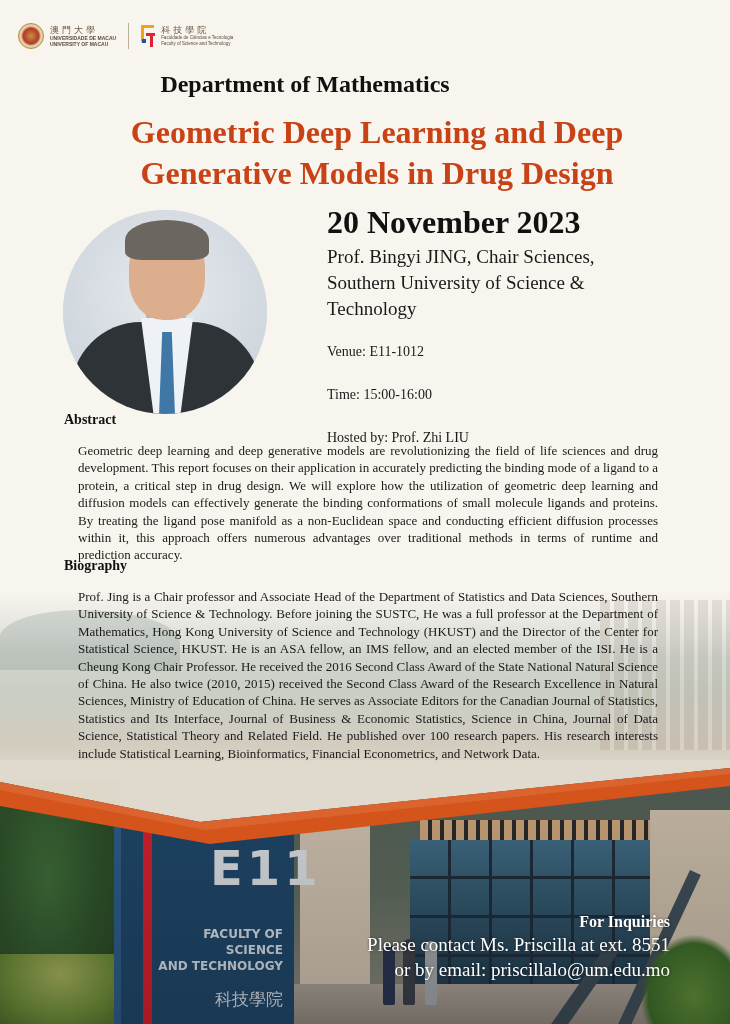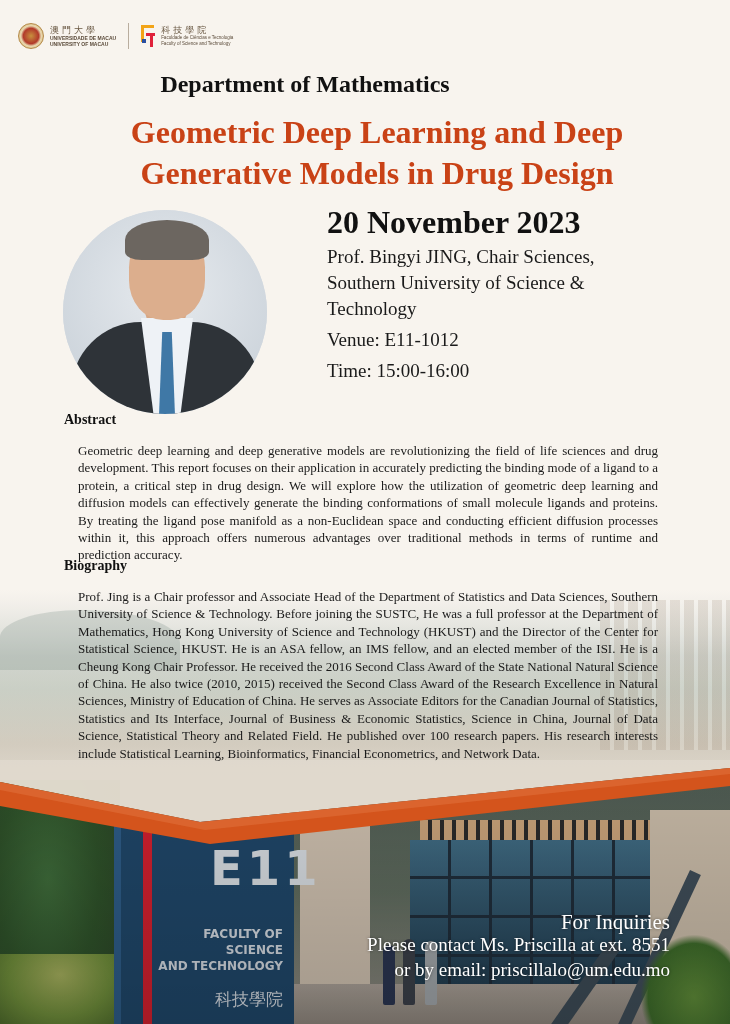--- a/index.html
+++ b/index.html
@@ -159,35 +159,35 @@
       background: #dcae8d; border-radius: 40% 40% 45% 45%;
     }
     .p-hair {
       position: absolute; left: 62px; top: 10px; width: 84px; height: 40px;
       background: #6c6660; border-radius: 50% 50% 20% 20%;
     }
 
     .info { position: absolute; left: 327px; top: 204px; width: 380px; }
     .date { font-weight: bold; font-size: 32px; line-height: 36px; color: #111; }
     .speaker { font-size: 19px; line-height: 26px; margin-top: 4px; }
-    .info-line { font-size: 19px; line-height: 26px; margin-top: 5px; }
+    .info-line { font-size: 14px; line-height: 26px; margin-top: 17px; }
 
     .section { position: absolute; left: 64px; width: 608px; }
     .section h3 { margin: 0; font-size: 14px; font-weight: bold; line-height: 17px; color: #111; }
     .section p {
       margin: 14px; font-size: 13px; line-height: 17.4px; text-align: justify; color: #1a1a1a;
     }
     .abstract { top: 411px; }
     .bio { top: 557px; }
 
     .inquiries {
       position: absolute; right: 60px; top: 912px; text-align: right; color: #fff;
       text-shadow: 0 0 3px rgba(0,0,0,0.5);
     }
-    .inq-title { font-weight: normal; font-size: 21px; line-height: 20px; }
+    .inq-title { font-weight: bold; font-size: 16px; line-height: 20px; }
     .inq-line { font-size: 19px; line-height: 25px; }
   </style>
 </head>
 <body>
 
 <div class="poster">
 
   <div class="campus-bg"></div>
   <div class="campus-hill"></div>
   <div class="campus-bldg"></div>
@@ -268,20 +268,21 @@
 
   <div class="info">
     <div class="date">20 November 2023</div>
     <div class="speaker">
       <div>Prof. Bingyi JING, Chair Sciences,</div>
       <div>Southern University of Science &amp;</div>
       <div>Technology</div>
     </div>
     <div class="info-line">Venue: E11-1012</div>
     <div class="info-line">Time:  15:00-16:00</div>
+    <div class="info-line">Hosted by:  Prof. Zhi LIU</div>
   </div>
 
   <div class="section abstract">
     <h3>Abstract</h3>
     <p>Geometric deep learning and deep generative models are revolutionizing the field of life sciences and drug development. This report focuses on their application in accurately predicting the binding mode of a ligand to a protein, a critical step in drug design. We will explore how the utilization of geometric deep learning and diffusion models can effectively generate the binding conformations of small molecule ligands and proteins. By treating the ligand pose manifold as a non-Euclidean space and conducting efficient diffusion processes within it, this approach offers numerous advantages over traditional methods in terms of runtime and prediction accuracy.</p>
   </div>
 
   <div class="section bio">
     <h3>Biography</h3>
     <p>Prof. Jing is a Chair professor and Associate Head of the Department of Statistics and Data Sciences, Southern University of Science &amp; Technology. Before joining the SUSTC, He was a full professor at the Department of Mathematics, Hong Kong University of Science and Technology (HKUST) and the Director of the Center for Statistical Science, HKUST. He is an ASA fellow, an IMS fellow, and an elected member of the ISI. He is a Cheung Kong Chair Professor. He received the 2016 Second Class Award of the State National Natural Science of China. He also twice (2010, 2015) received the Second Class Award of the Research Excellence in Natural Sciences, Ministry of Education of China. He serves as Associate Editors for the Canadian Journal of Statistics, Statistics and Its Interface, Journal of Business &amp; Economic Statistics, Science in China, Journal of Data Science, Statistical Theory and Related Field. He published over 100 research papers. His research interests include Statistical Learning, Bioinformatics, Financial Econometrics, and Network Data.</p>

